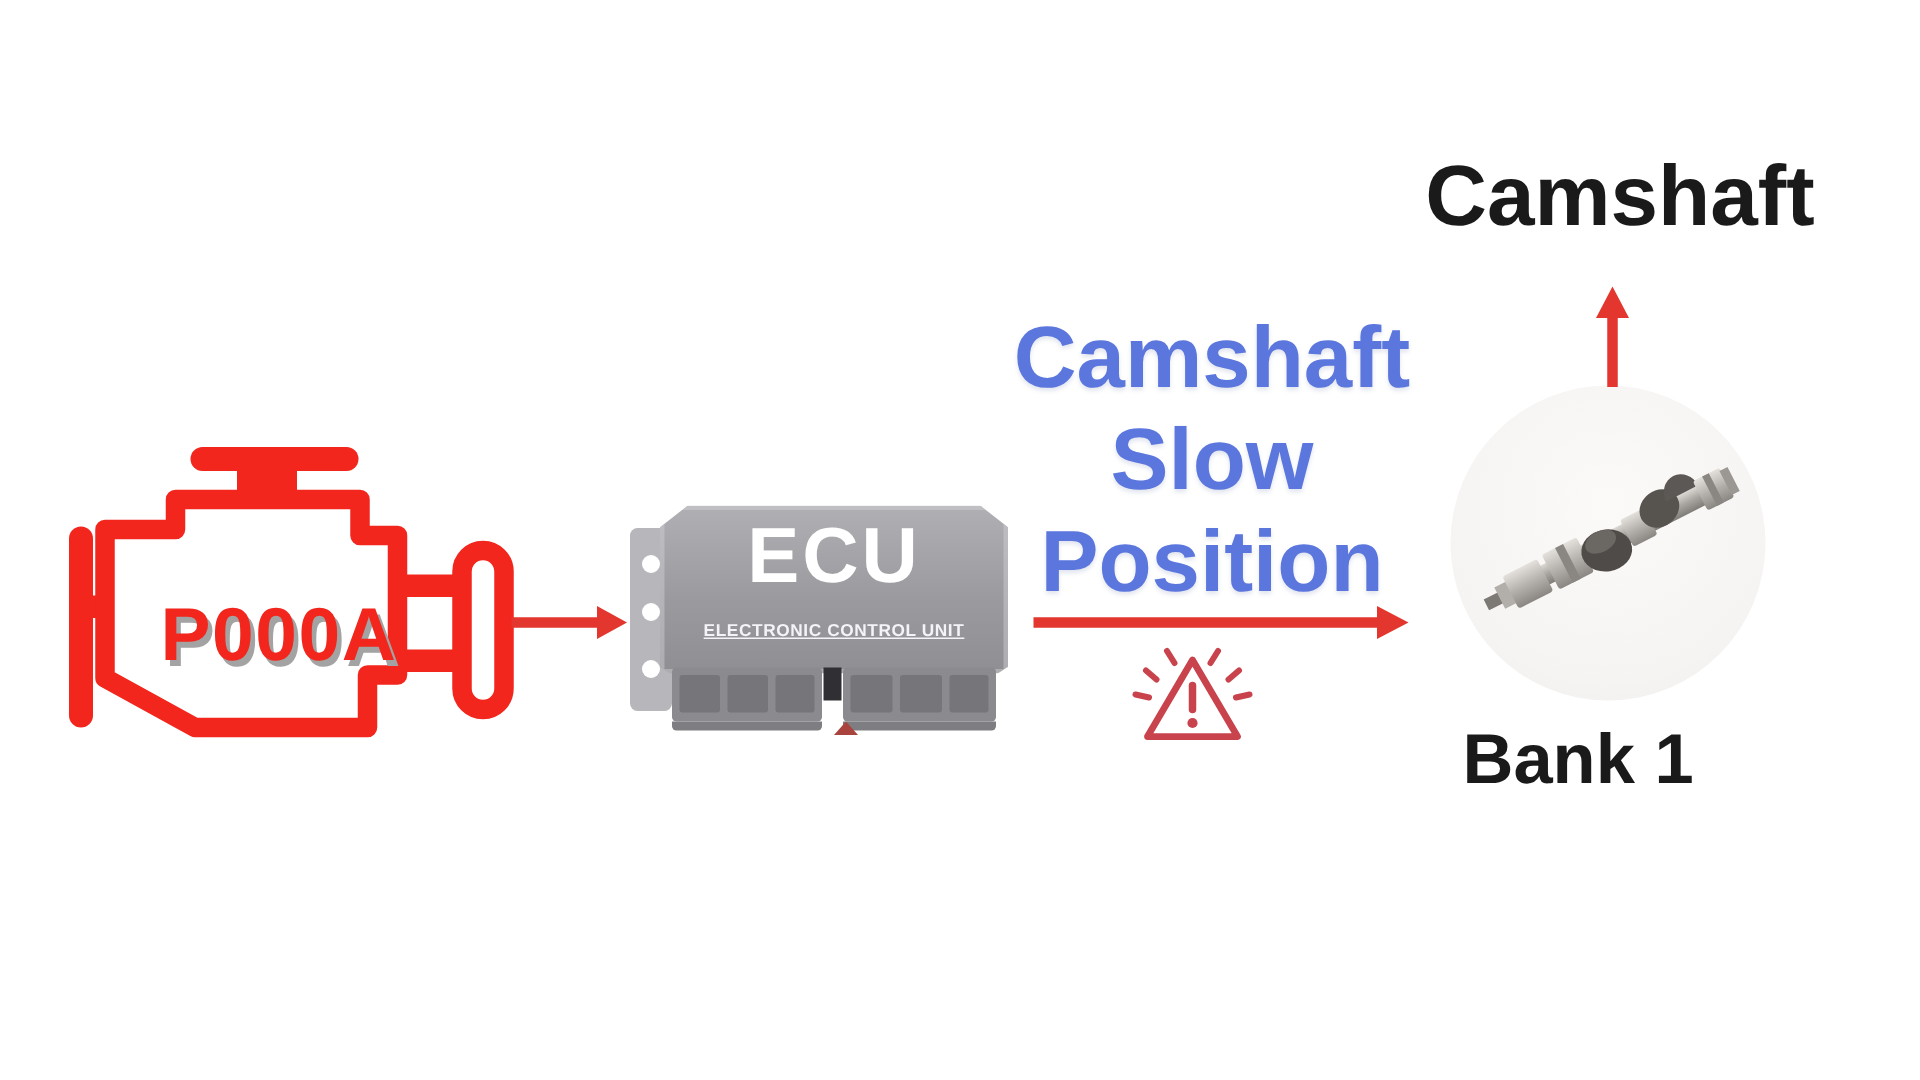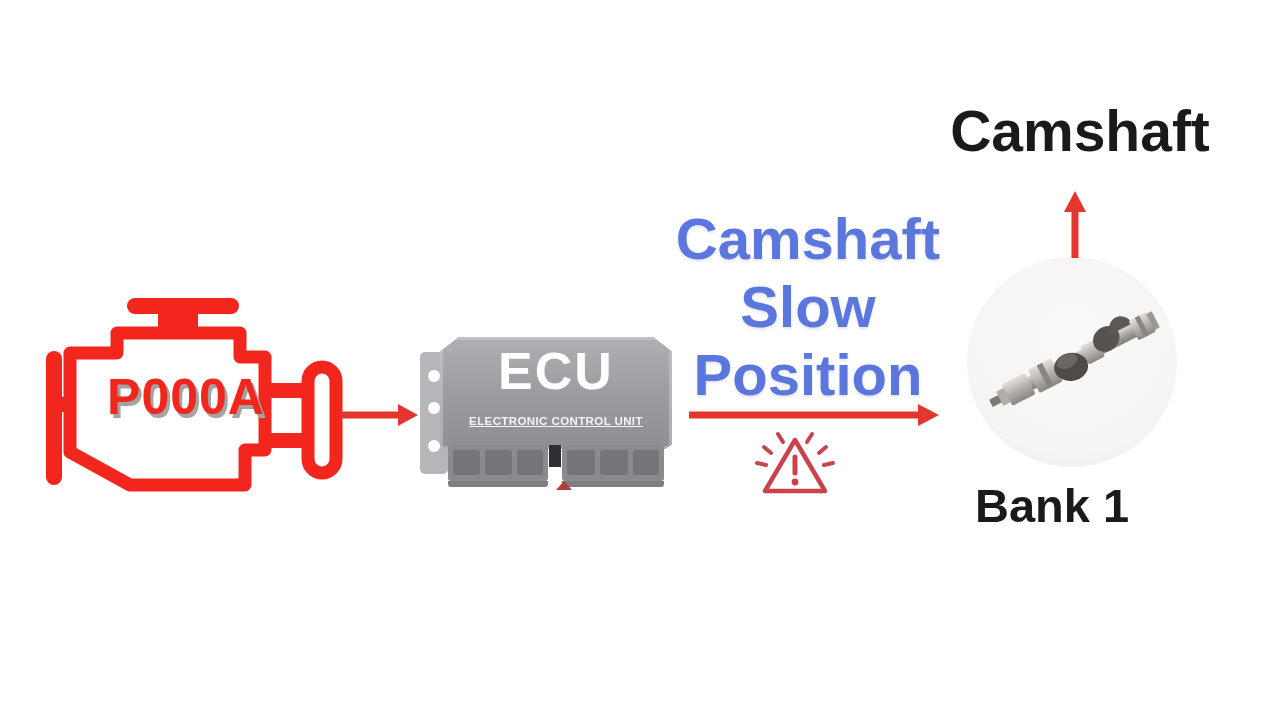--- a/index.html
+++ b/index.html
@@ -14,21 +14,21 @@
   }
   *{margin:0;padding:0;box-sizing:border-box;}
   html,body{background:#fff;}
   body{font-family:"Liberation Sans", sans-serif;}
   .canvas{position:relative;width:1280px;height:720px;background:#ffffff;overflow:hidden;}
 
   .abs{position:absolute;}
 
   
   .p000a{
-    left:86px;top:372px;width:200px;text-align:center;
+    left:86px;top:398px;width:200px;text-align:center;
     font-size:50px;font-weight:700;letter-spacing:1px;line-height:50px;
     color:var(--accent-red);
     text-shadow:3px 4px 0 #a3a3a3;
   }
 
   
   .fault{
     left:640px;top:205px;width:336px;text-align:center;
     font-size:58px;font-weight:700;line-height:68px;
     color:var(--fault-blue);

